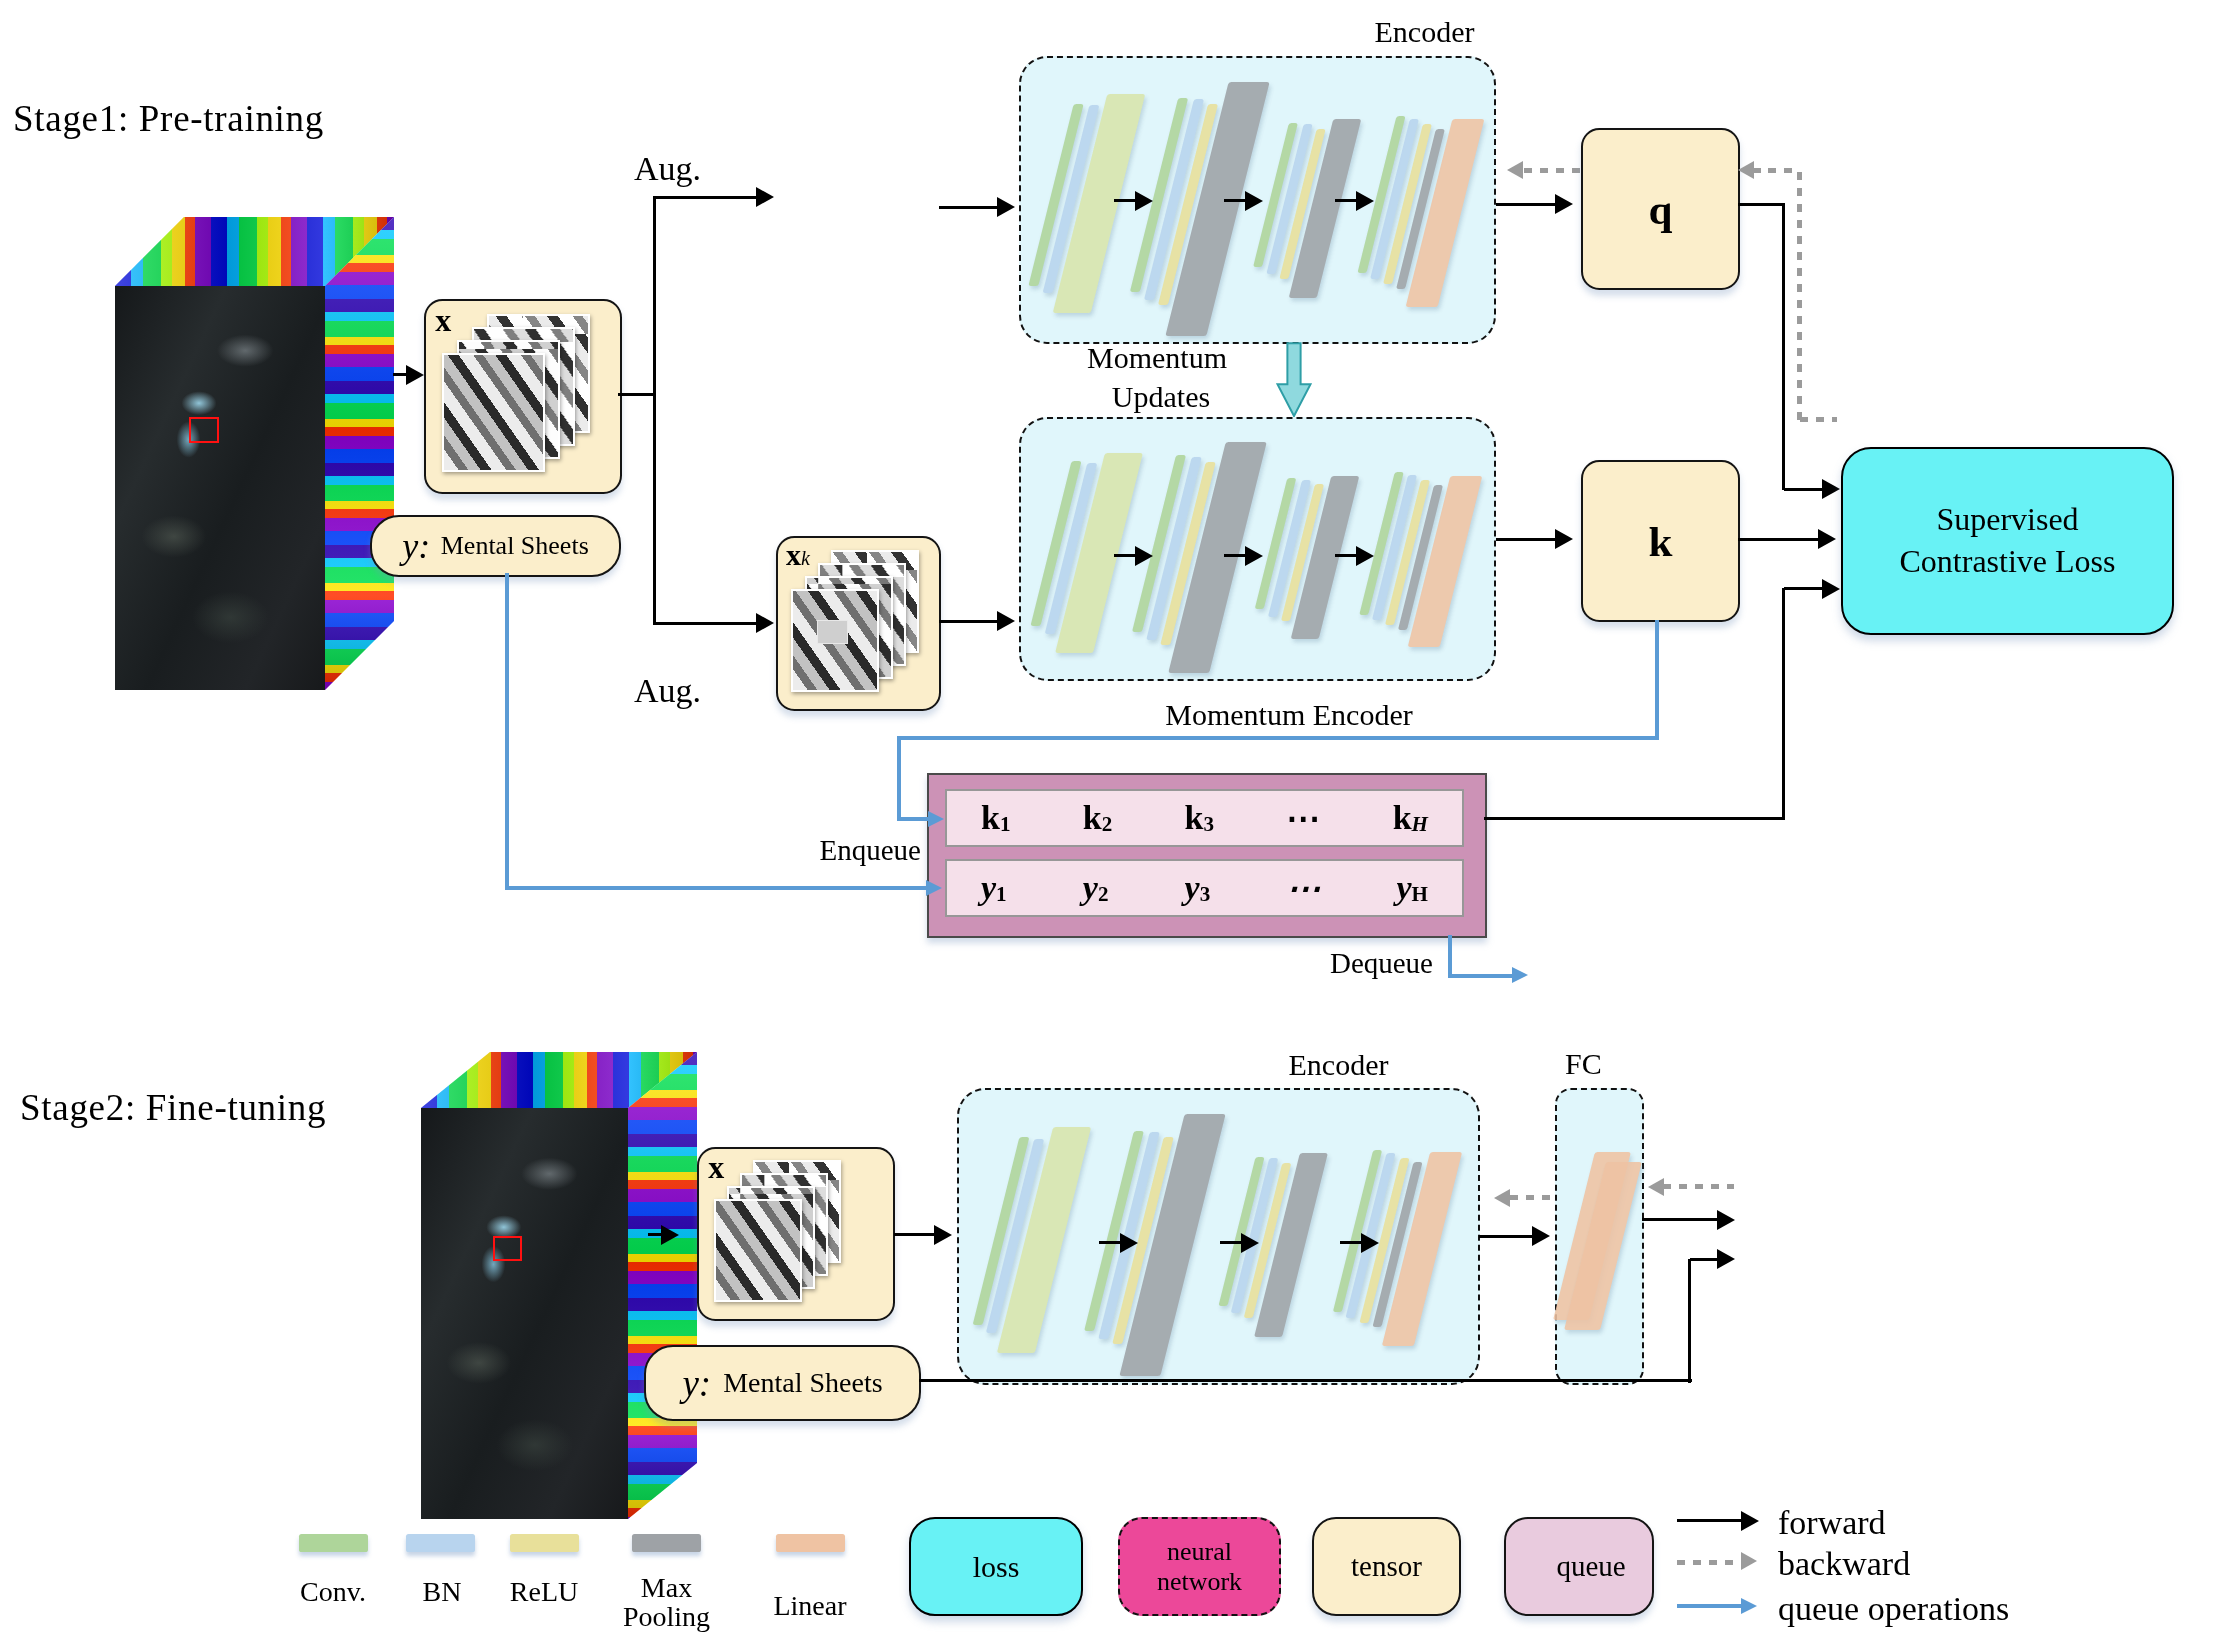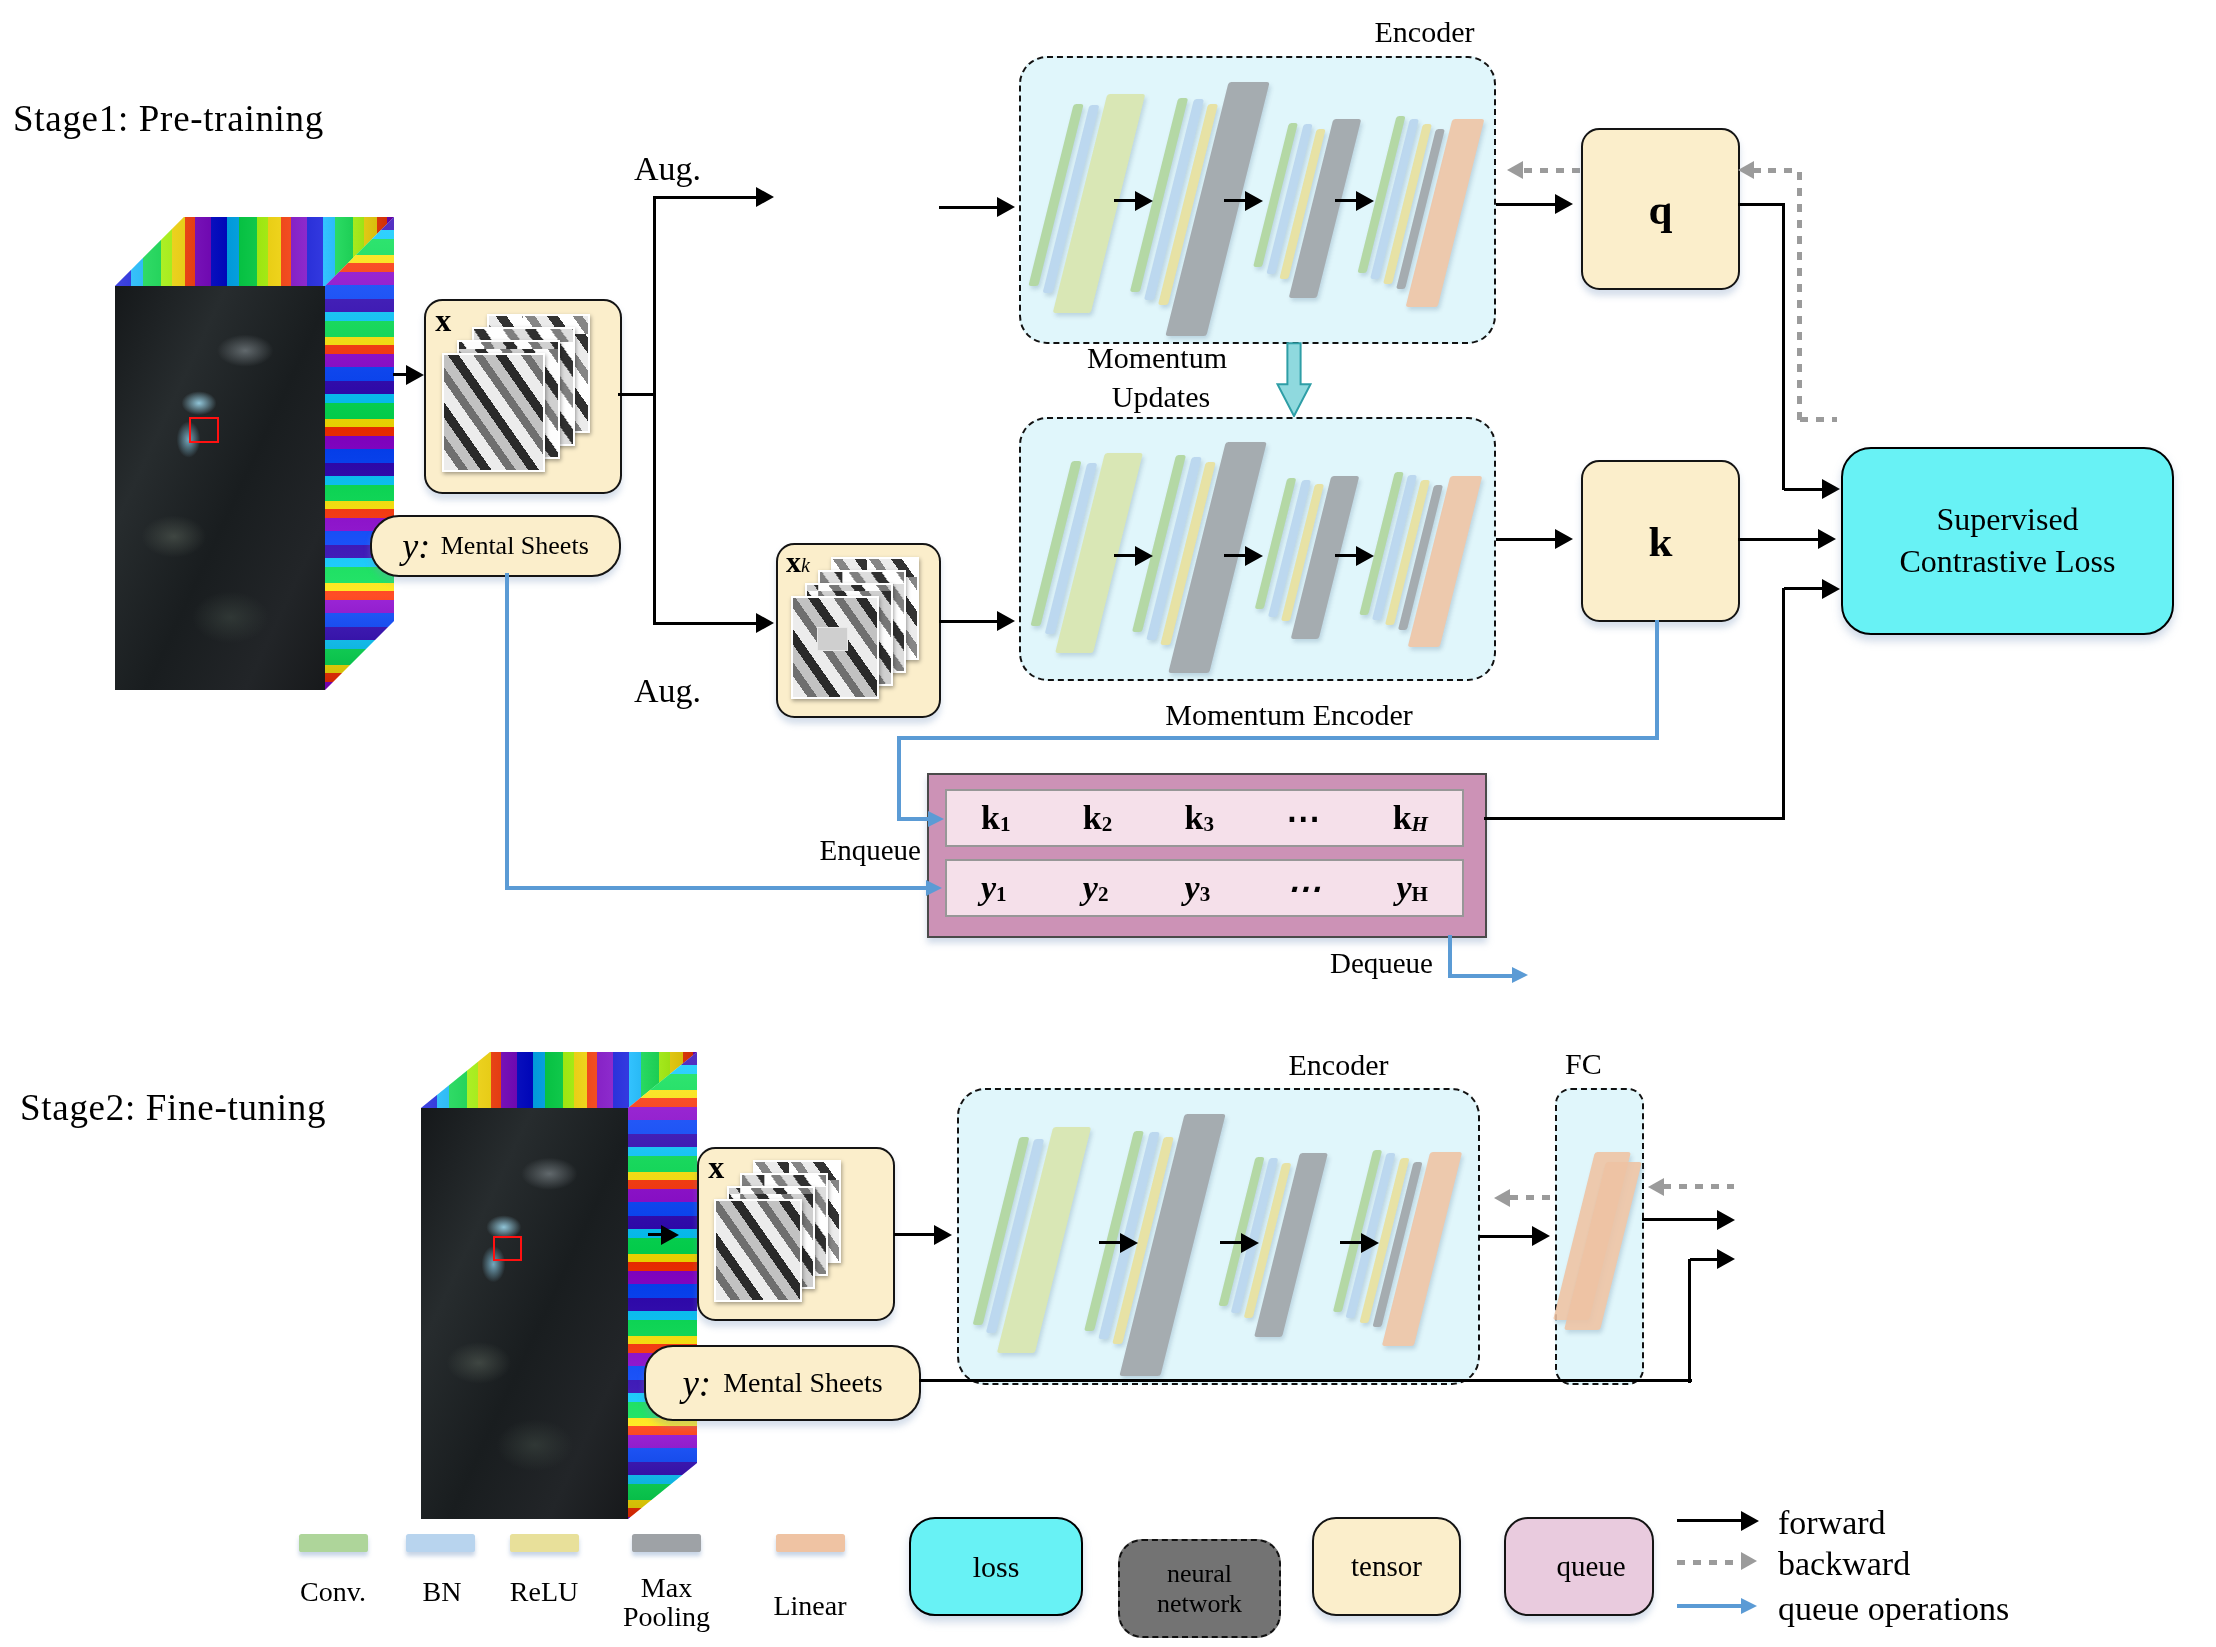--- a/index.html
+++ b/index.html
@@ -98,21 +98,21 @@
   <div class="ln" style="left:653px;top:196px;width:3.3px;height:429px;"></div>
   <div class="ln" style="left:653px;top:196px;width:105px;height:3.3px;"></div>
   <div class="ah ahr" style="left:756px;top:187px;"></div>
   <div class="ln" style="left:653px;top:622px;width:105px;height:3.3px;"></div>
   <div class="ah ahr" style="left:756px;top:613px;"></div>
 
   <div class="abs small-lbl" style="left:625px;top:150px;width:85px;text-align:center;">Aug.</div>
   <div class="abs small-lbl" style="left:625px;top:672px;width:85px;text-align:center;">Aug.</div>
 
 
-  <div class="abs tensor" style="left:776px;top:536px;width:161px;height:171px;margin-top:7px;">
+  <div class="abs tensor" style="left:776px;top:536px;width:161px;height:171px;">
     <div class="abs" style="left:8px;top:0px;z-index:5;">
       <span style="font-size:30px;font-weight:bold;">x</span><span style="font-size:20px;font-style:italic;">k</span>
     </div>
     <div class="abs patch-stack sm cut" style="left:6.6px;top:8px;width:145px;height:151px;">
         <div class="tile" style="left: 46px; top: 4px; width: 84px; height: 99px; background-position: 34px 18px; filter: brightness(1.21);"></div>
         <div class="tile" style="left: 33px; top: 17px; width: 84px; height: 99px; background-position: 22.4px 12px; filter: brightness(1.14);"></div>
         <div class="tile" style="left: 20px; top: 30px; width: 84px; height: 99px; background-position: 11.2px 6px; filter: brightness(1.07);"></div>
         <div class="tile" style="left: 6.6px; top: 43px; width: 84px; height: 99px; background-position: 0px 0px;"></div>
         <div style="position: absolute; left: 32px; top: 74px; width: 29px; height: 22.4px; background: rgb(207, 207, 207); border: 0.7px solid rgb(232, 232, 232); z-index: 4;"></div>
       </div>
@@ -374,21 +374,21 @@
 
   <div class="legend-label" style="left:277px;top:1577px;width:112px;">Conv.</div>
   <div class="legend-label" style="left:386px;top:1577px;width:112px;">BN</div>
   <div class="legend-label" style="left:488px;top:1577px;width:112px;">ReLU</div>
   <div class="legend-label" style="left:619px;top:1573px;width:95px;">Max Pooling</div>
   <div class="legend-label" style="left:754px;top:1591px;width:112px;">Linear</div>
 
   <div class="abs lossbox ctr" style="left:909px;top:1517px;width:170px;height:95px;border-radius:26px;">
     <span style="font-size:30px;">loss</span>
   </div>
-  <div class="abs ctr" style="left:1118px;top:1517px;width:159px;height:95px;background:#737373;border:2px dashed #111;border-radius:24px;margin-top:22px;">
+  <div class="abs ctr" style="left:1118px;top:1517px;width:159px;height:95px;background:#ec4899;border:2px dashed #111;border-radius:24px;">
     <div style="font-size:26px;line-height:1.15;text-align:center;">
       <div>neural</div>
       <div>network</div>
     </div>
   </div>
   <div class="abs tensor ctr" style="left:1312px;top:1517px;width:145px;height:95px;border-radius:24px;">
     <span style="font-size:29px;">tensor</span>
   </div>
   <div class="abs ctr" style="left:1504px;top:1517px;width:146px;height:95px;background:#E9CBDE;border:2.6px solid #141414;border-radius:24px;box-shadow:0 5.3px 6.6px rgba(120,150,190,.30);">
     <span style="font-size:29px;margin-left:24px;">queue</span>

